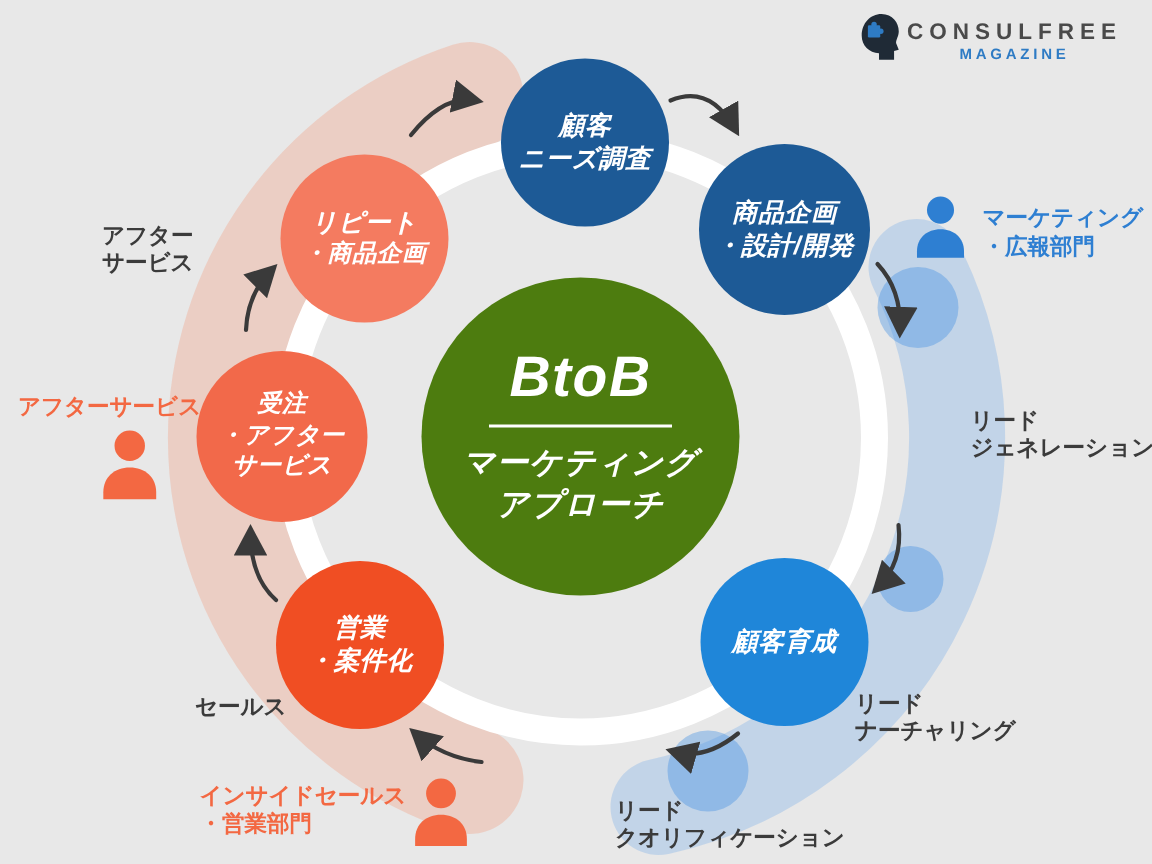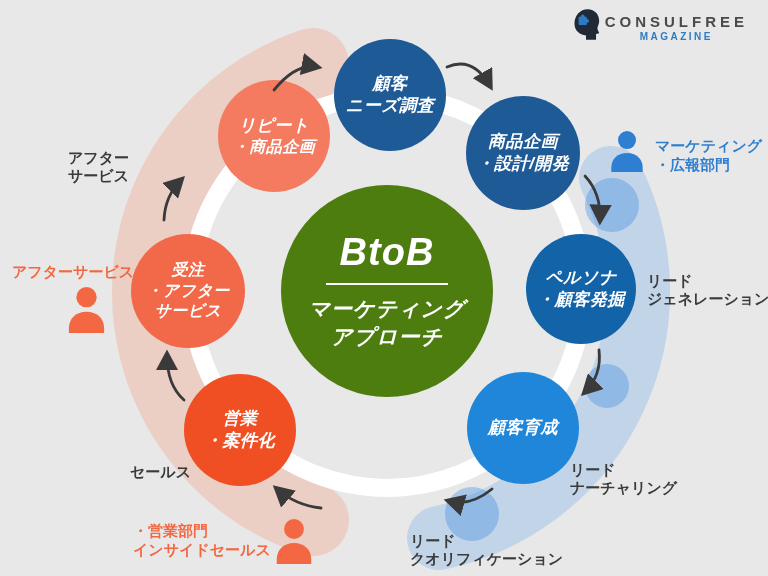--- a/index.html
+++ b/index.html
@@ -88,37 +88,33 @@
   </div>
 
   <div class="circle stage-circle" style="left: 334px; top: 39px; width: 112px; height: 112px; background: rgb(29, 90, 150);">
     <span>顧客</span>
     <span>ニーズ調査</span>
   </div>
   <div class="circle stage-circle" style="left: 466px; top: 96px; width: 114px; height: 114px; background: rgb(29, 90, 150);">
     <span>商品企画</span>
     <span>・設計/開発</span>
   </div>
-  <div class="circle stage-circle" style="left: 526px; top: 234px; width: 110px; height: 110px; background: rgb(18, 99, 168);">
-    <span>ペルソナ</span>
-    <span>・顧客発掘</span>
-  </div>
   <div class="circle stage-circle" style="left: 467px; top: 372px; width: 112px; height: 112px; background: rgb(31, 134, 217);">
     <span>顧客育成</span>
   </div>
   <div class="circle stage-circle" style="left: 184px; top: 374px; width: 112px; height: 112px; background: rgb(240, 78, 35);">
     <span>営業</span>
     <span>・案件化</span>
   </div>
   <div class="circle stage-circle" style="left: 131px; top: 234px; width: 114px; height: 114px; background: rgb(242, 105, 74);">
     <span style="font-size:16px">受注</span>
     <span style="font-size:16px">・アフター</span>
     <span style="font-size:16px">サービス</span>
   </div>
-  <div class="circle stage-circle" style="left: 187px; top: 80px; width: 112px; height: 112px; background: rgb(244, 123, 96); margin-left: 31px;">
+  <div class="circle stage-circle" style="left: 187px; top: 103px; width: 112px; height: 112px; background: rgb(244, 123, 96);">
     <span>リピート</span>
     <span style="font-size:16px">・商品企画</span>
   </div>
 
   <svg class="layer arrow-layer" width="768" height="576" viewBox="0 0 768 576">
     <defs>
       <marker id="ah" markerWidth="8" markerHeight="8" refX="5.5" refY="4" orient="auto">
         <path d="M0,0 L7.5,4 L0,8 z" fill="#3a3a3a"></path>
       </marker>
     </defs>
@@ -162,22 +158,22 @@
       </svg>
     </span>
     <div style="margin-top:6px;">
       <div>マーケティング</div>
       <div>・広報部門</div>
     </div>
   </div>
 
   <div class="dept" style="left: 133px; top: 521px; align-items: flex-start; color: rgb(243, 104, 66);">
     <div>
+      <div>インサイドセールス</div>
       <div>・営業部門</div>
-      <div>インサイドセールス</div>
     </div>
     <span class="person-icon" style="margin-left:88px;position:absolute;left:52px;top:-3px;">
       <svg width="42" height="46" viewBox="0 0 40 44" fill="currentColor">
         <circle cx="20" cy="10.5" r="9.5"></circle>
         <path d="M3.5 44 v-4.5 C3.5 30 10.5 24 20 24 s16.5 6 16.5 15.5 V44 Z"></path>
       </svg>
     </span>
   </div>
 
   <div class="dept" style="left: 12px; top: 262px; color: rgb(243, 104, 66);">

